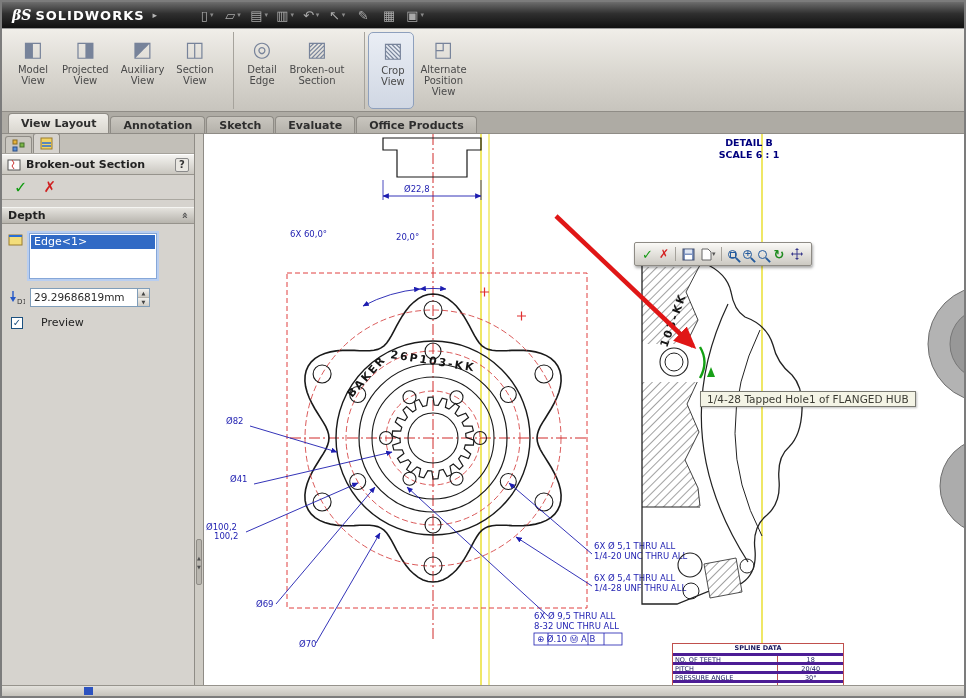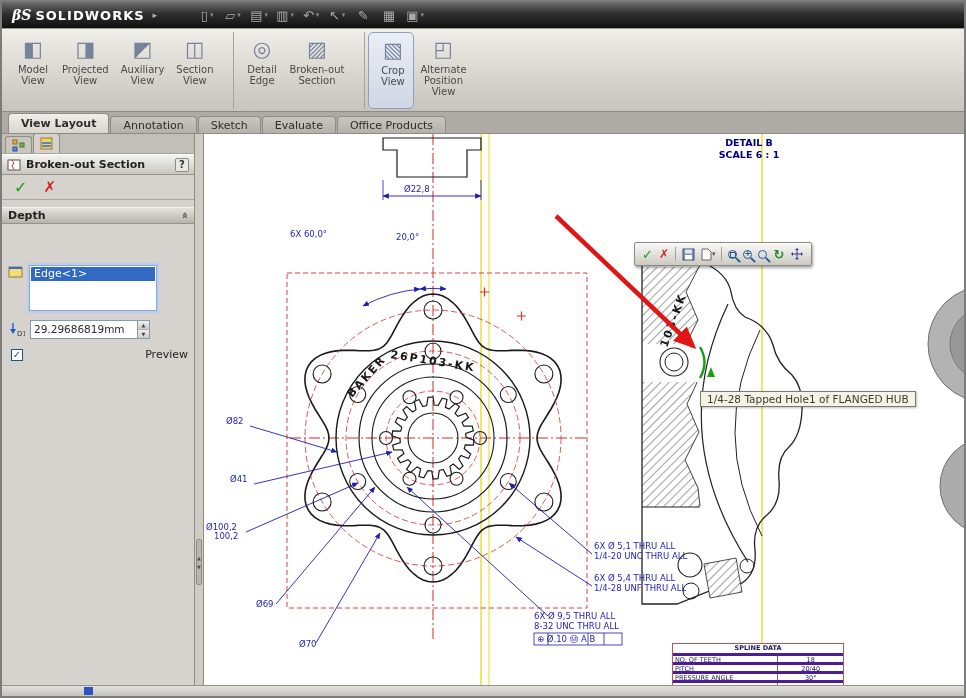--- a/index.html
+++ b/index.html
@@ -38,47 +38,47 @@
   [data-icon="auxiliary-view"]::before{content:"◩";}
   [data-icon="section-view"]::before{content:"◫";}
   [data-icon="detail-view"]::before{content:"◎";}
   [data-icon="broken-out-section"]::before{content:"▨";}
   [data-icon="break"]::before{content:"≋";}
   [data-icon="crop-view"]::before{content:"▧";}
   [data-icon="alternate-position-view"]::before{content:"◰";}
 
   
   .ribbonrow{height:22px;background:#aeaba4;display:flex;align-items:flex-end;padding-left:6px;border-bottom:1px solid #8f8c86;}
-  .rtab{padding:0 12px;font-size:11px;color:#2e2e2e;background:linear-gradient(#c9c6bf,#b4b1aa);border:1px solid #8f8c86;border-bottom:none;border-radius:4px 4px 0 0;margin-right:1px;height:17px;display:flex;align-items:center;}
+  .rtab{padding:0 12px;font-size:11px;color:#2e2e2e;background:linear-gradient(#c9c6bf,#b4b1aa);border:1px solid #8f8c86;border-bottom:none;border-radius:4px 4px 0 0;margin-right:1px;height:17px;display:flex;align-items:center;font-weight:bold;}
   .rtab:first-of-type{background:linear-gradient(#f0eee9,#d9d6cf);font-weight:bold;height:20px;}
 
   
   .main{display:flex;height:551px;}
   .panel{width:193px;background:#d6d3ce;border-right:1px solid #8f8c86;font-size:11px;color:#222;display:flex;flex-direction:column;}
   .ptabs{height:20px;display:flex;padding-left:3px;background:#c2bfb8;align-items:flex-end;gap:1px;border-bottom:1px solid #a5a29b;}
   .ptab{width:27px;height:17px;display:flex;align-items:center;justify-content:center;background:#cac7c0;border:1px solid #8f8c86;border-bottom:none;border-radius:3px 3px 0 0;}
   .ptab.active{background:#d6d3ce;height:20px;}
   .phead{height:21px;background:linear-gradient(#f4f3f0,#c9c6bf);border-top:1px solid #fff;border-bottom:1px solid #96938c;display:flex;align-items:center;gap:5px;padding:0 5px;font-weight:bold;}
   .help{margin-left:auto;width:14px;height:14px;border:1px solid #8a8a8a;border-radius:2px;background:#e9e7e2;font-size:10px;display:flex;align-items:center;justify-content:center;color:#333;}
   .confirmrow{height:25px;display:flex;align-items:center;gap:16px;padding:2px 12px;border-bottom:1px solid #aaa7a0;}
   .ok{color:#0f9b0f;font-weight:bold;font-size:16px;}
   .cancel{color:#cf1f1f;font-weight:bold;font-size:15px;}
   .gheader{height:17px;background:linear-gradient(#e5e3de,#b7b4ad);display:flex;align-items:center;padding:0 6px;font-weight:bold;border-top:1px solid #f5f5f2;border-bottom:1px solid #96938c;margin-top:7px;}
   .chev{margin-left:auto;transform:rotate(-90deg);color:#555;font-size:11px;font-weight:bold;}
   .gbody{padding:9px 6px;display:flex;flex-direction:column;gap:9px;}
-  .selrow{display:flex;gap:5px;align-items:flex-start;margin-top:32px;}
+  .selrow{display:flex;gap:5px;align-items:flex-start;}
   .sellist{width:128px;height:46px;background:#fff;border:1px solid #86a7d8;box-shadow:0 0 0 2px #b9cef0;padding:1px;}
   .selitem{background:#316ac5;color:#fff;padding:0 3px;font-size:11px;line-height:14px;}
   .dimrow{display:flex;gap:5px;align-items:center;}
   .spin{display:flex;width:120px;height:19px;border:1px solid #7f9db9;background:#fff;align-items:stretch;}
   .spin .val{flex:1;padding:2px 3px 0;font-size:10.5px;color:#2a2a2a;white-space:nowrap;overflow:hidden;}
   .spinbtns{width:12px;display:flex;flex-direction:column;border-left:1px solid #7f9db9;}
   .spinbtns span{flex:1;font-size:5px;display:flex;align-items:center;justify-content:center;background:linear-gradient(#f2f1ee,#cfccc5);color:#444;}
   .spinbtns span:first-child{border-bottom:1px solid #b5b2ab;}
-  .prevrow{display:flex;align-items:center;gap:18px;padding-left:3px;justify-content:space-between;}
+  .prevrow{display:flex;align-items:center;gap:18px;padding-left:3px;}
   .cb{width:12px;height:12px;background:#fff;border:1px solid #1c5180;display:flex;align-items:center;justify-content:center;font-size:10px;color:#1c5180;font-weight:bold;}
   .cb::before{content:"✓";}
 
   .splitter{width:9px;background:#cfccc5;border-right:1px solid #8f8c86;position:relative;}
   .sphandle{position:absolute;top:405px;left:1px;width:6px;height:46px;background:#b9b6af;border:1px solid #8f8c86;border-radius:2px;display:flex;flex-direction:column;align-items:center;justify-content:center;gap:3px;font-size:5px;color:#4f4f4f;}
 
   
   .canvas{flex:1;position:relative;background:#fff;overflow:hidden;}
   .canvas svg.sheet{position:absolute;left:0;top:0;width:100%;height:100%;}
   .dimtxt{font-size:8.5px;fill:#1d1db0;}

